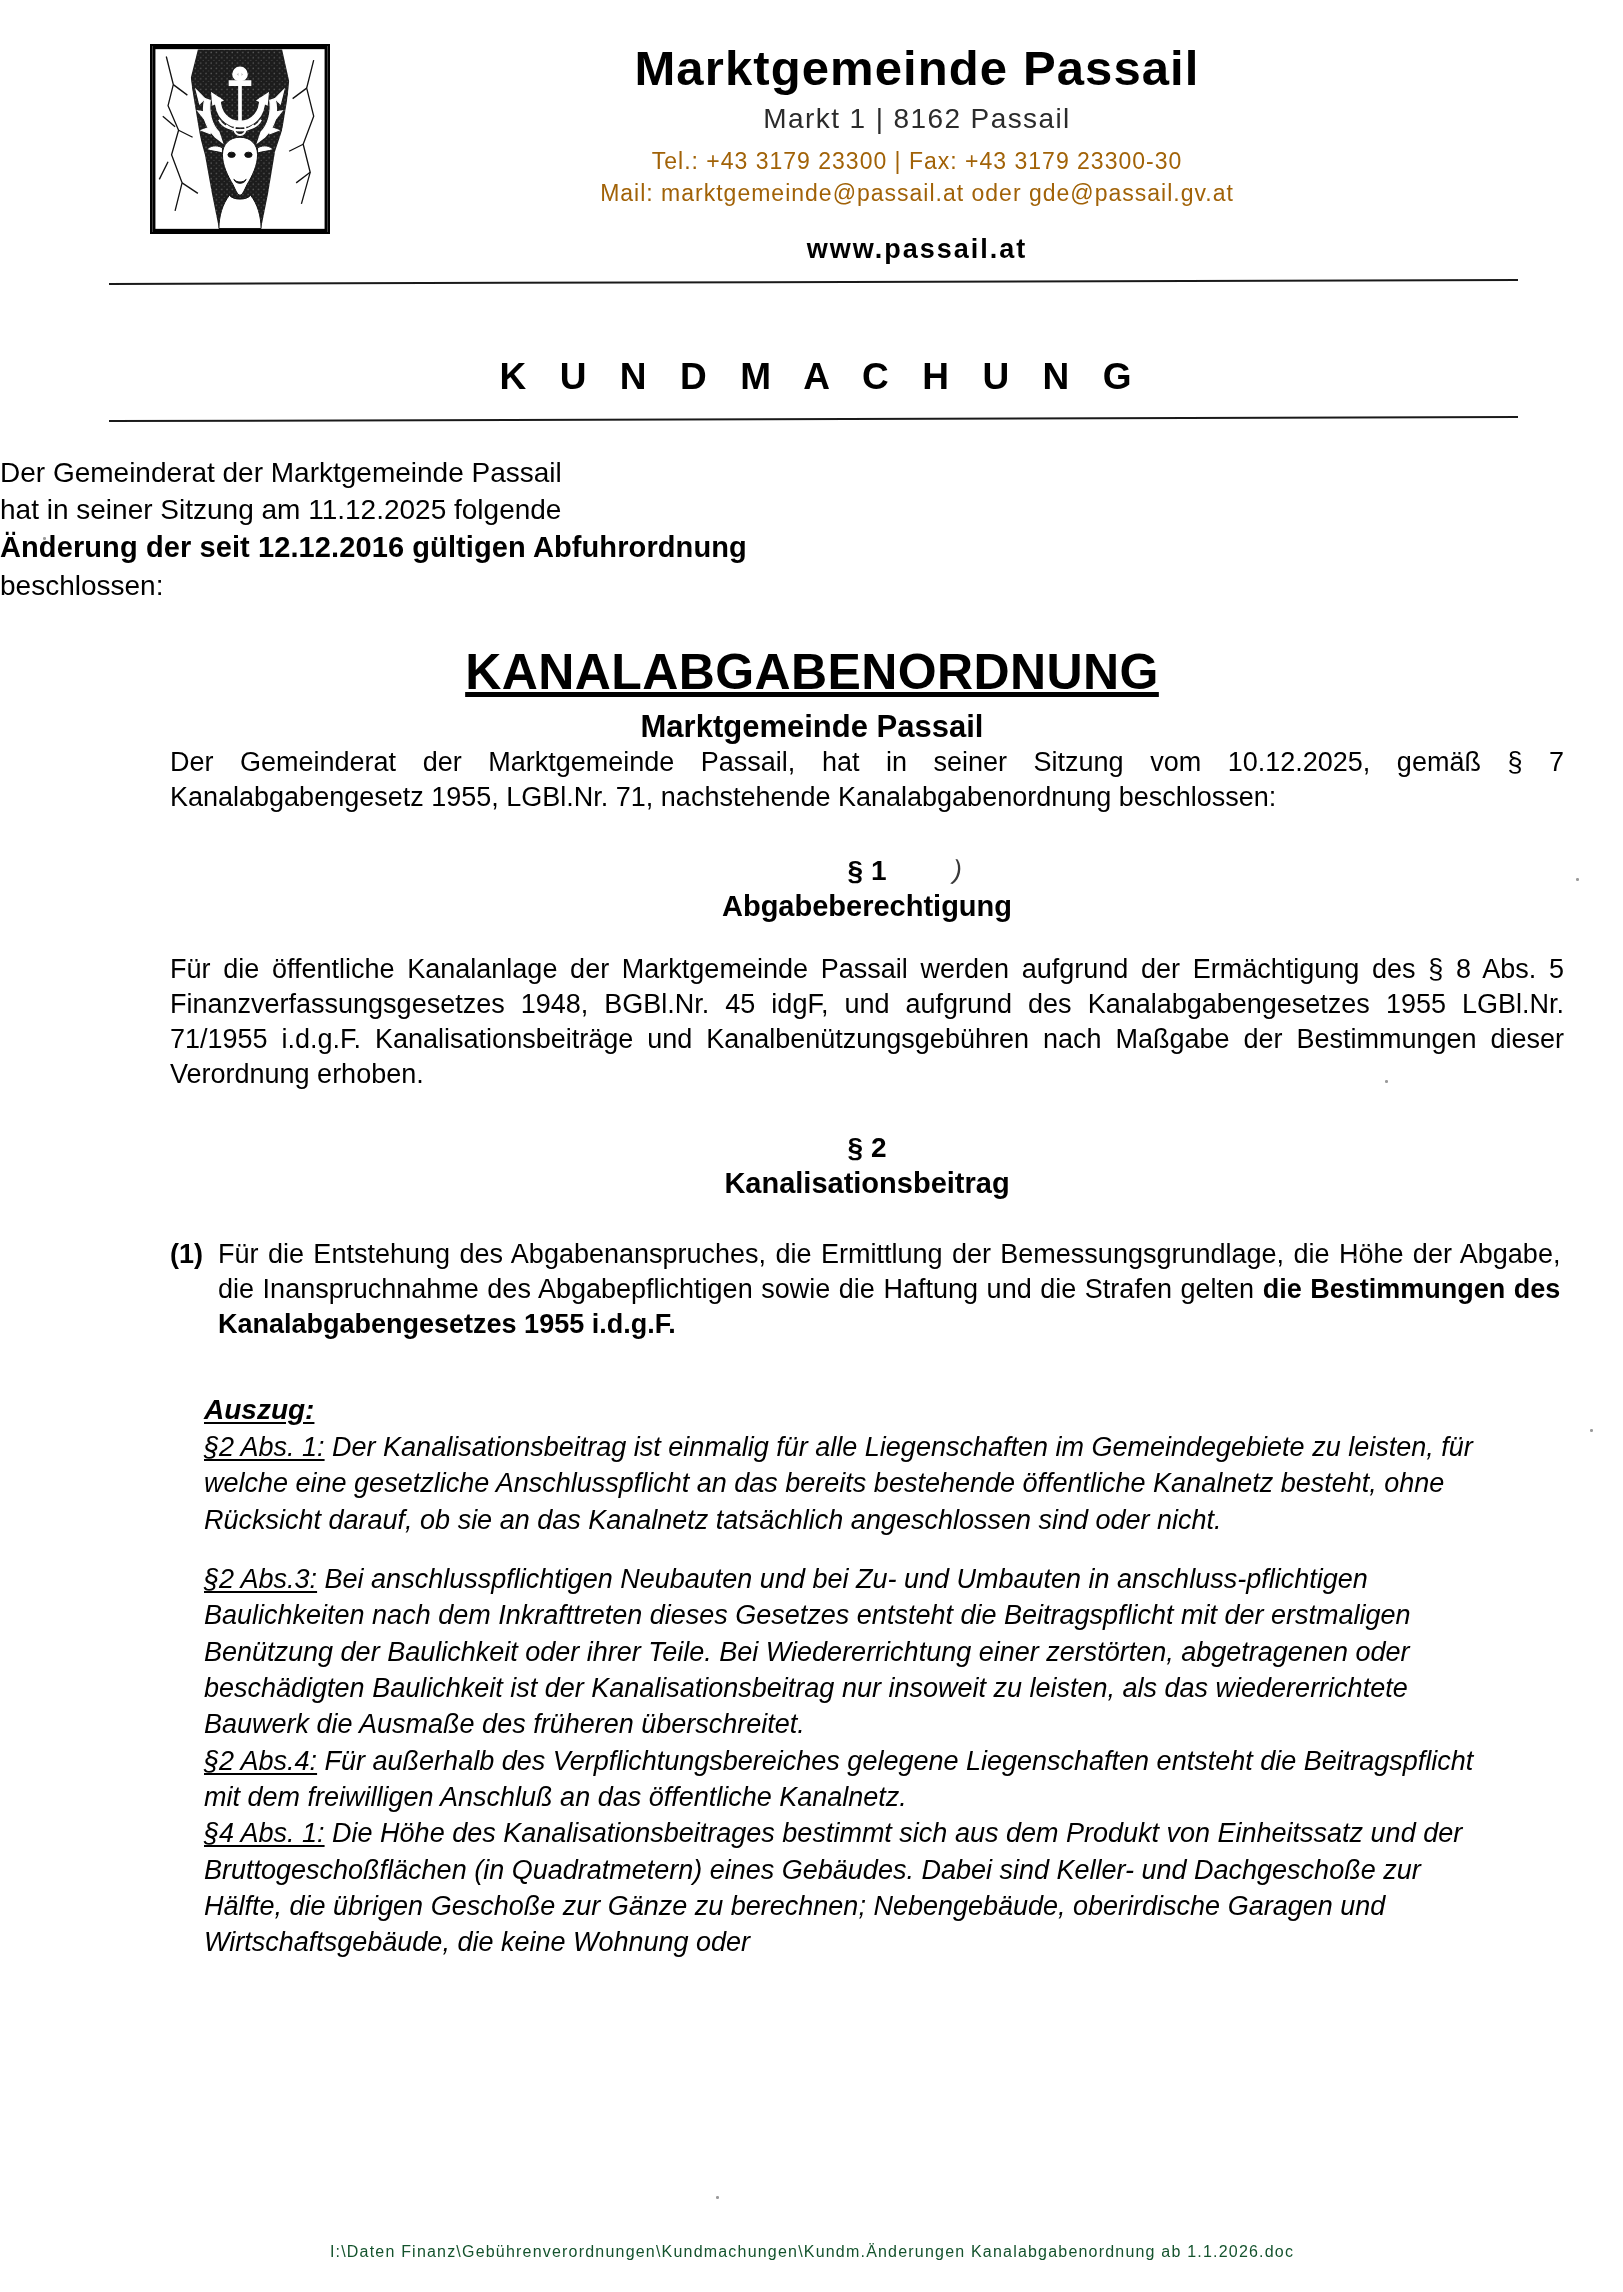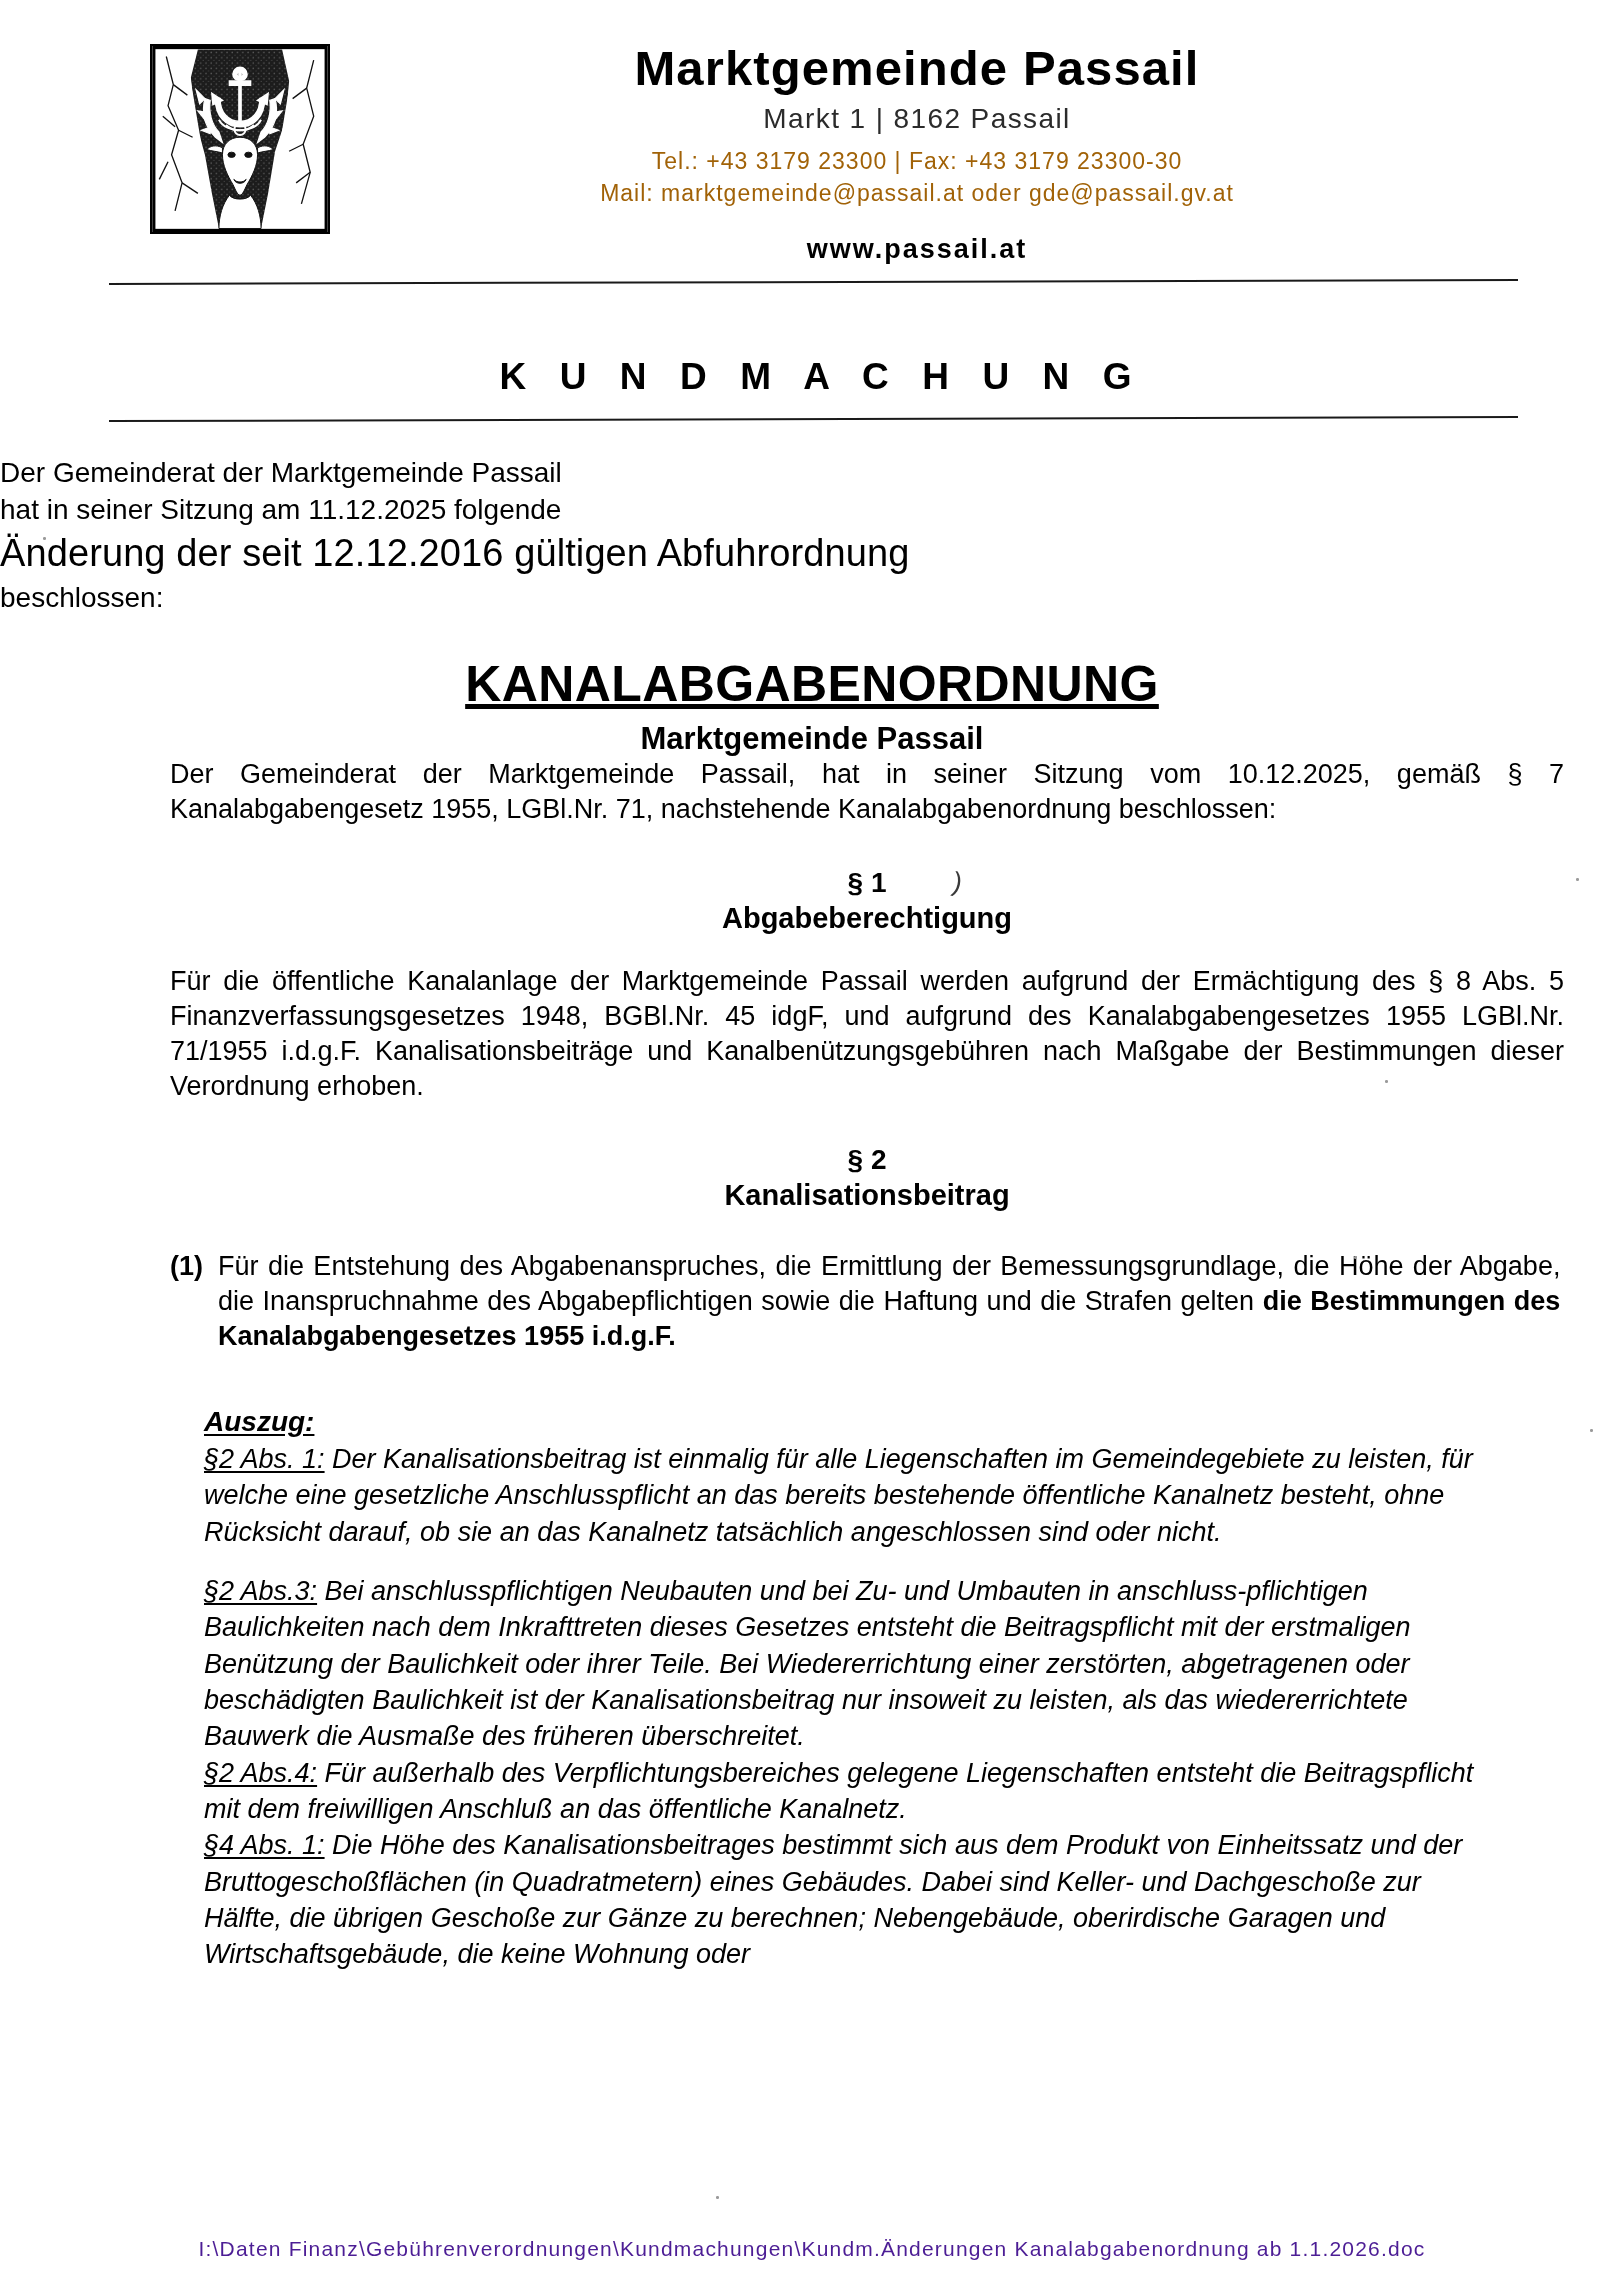--- a/index.html
+++ b/index.html
@@ -92,21 +92,21 @@
     border-top: 2.2px solid #1a1a1a;
     transform: rotate(-0.17deg);
   }
 
   .intro {
     text-align: left;
     margin: 34px 0 0 0;
     font-size: 28px;
     line-height: 1.33;
   }
-  .intro .b { font-weight: 400; font-size: 38px; letter-spacing: 0.1px; }
+  .intro .b { font-weight: 700; font-size: 29px; letter-spacing: 0.1px; }
   .intro .tick { position: relative; }
   .intro .tick::before {
     content: "\2019";
     position: absolute;
     left: -11.6px;
     top: -1.8px;
     font-size: 23px;
   }
 
   .main-title {
@@ -209,23 +209,23 @@
     text-underline-offset: 2.7px;
   }
 
   
   .footer-path {
     position: absolute;
     left: 0;
     right: 0;
     bottom: 32px;
     text-align: center;
-    font-size: 21px;
+    font-size: 16px;
     letter-spacing: 1.2px;
-    color: #4c1d95;
+    color: #14532d;
   }
 
   
   .speck {
     position: absolute;
     width: 2.7px; height: 2.7px;
     background: #9a9a9a;
     border-radius: 50%;
   }
 </style>

